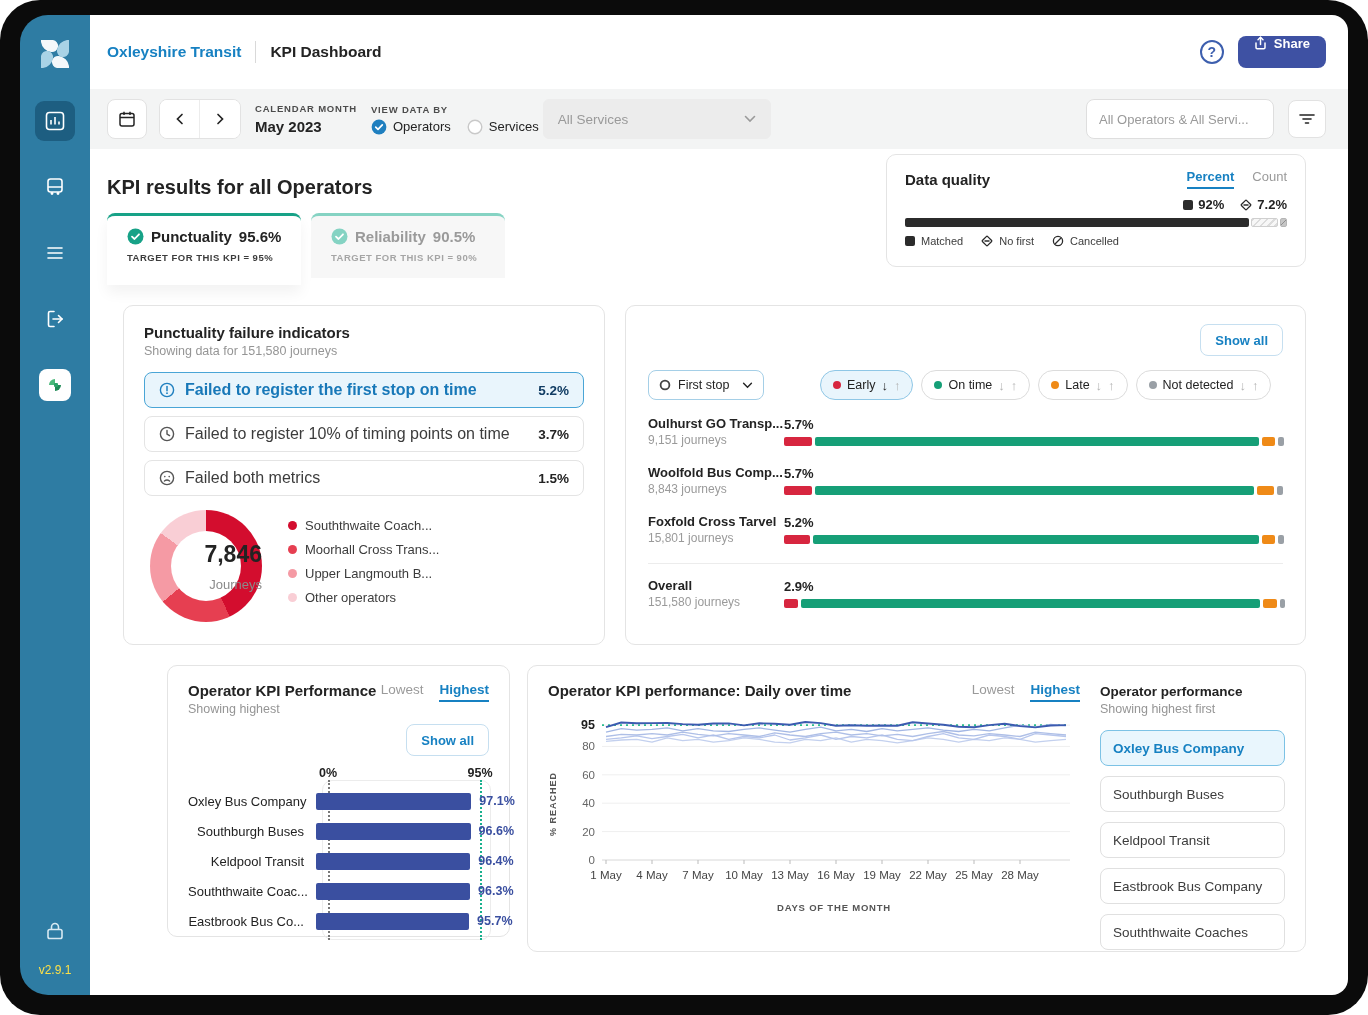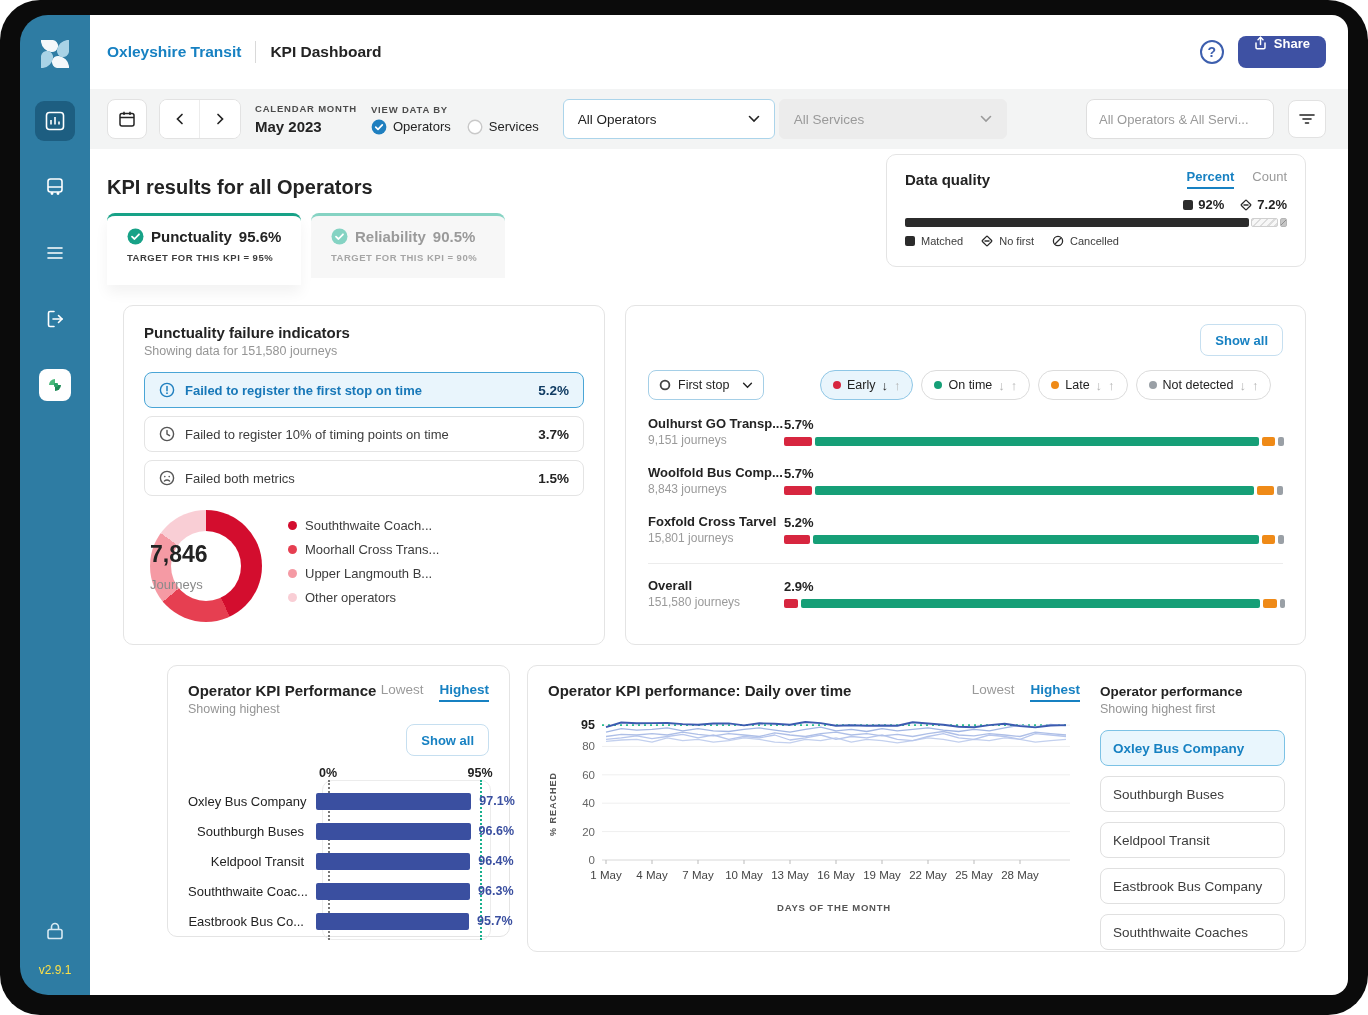--- a/index.html
+++ b/index.html
@@ -77,29 +77,29 @@
 
   .panel { background:#fff; border:1px solid #e4e4e4; border-radius:10px; }
   .panels-row { display:flex; gap:20px; margin-top:20px; }
   .panel-title { font-size:15px; font-weight:700; color:#232323; }
   .panel-sub { font-size:12.5px; color:#959595; margin-top:3px; }
 
   
   .failure-panel { width:482px; height:340px; padding:18px 20px; }
   .fi-rows { margin-top:14px; }
   .fi-row { height:36px; border:1px solid #e4e4e4; border-radius:8px; display:flex; align-items:center; padding:0 14px; margin-bottom:8px; cursor:pointer; background:#fff; }
-  .fi-row .fi-label { font-size:13px; color:#3c3c3c; margin-left:10px; }
+  .fi-row .fi-label { font-size:16px; color:#3c3c3c; margin-left:10px; }
   .fi-row .fi-value { margin-left:auto; font-size:13.5px; font-weight:700; color:#232323; }
   .fi-row.sel { background:#e9f5fc; border:1.5px solid #49a5d6; }
   .fi-row.sel .fi-label { color:#1878b8; font-weight:600; }
   .fi-row.sel .fi-value { color:#113c63; }
   .donut-wrap { display:flex; align-items:center; gap:26px; margin-top:14px; padding-left:6px; }
   .donut { width:112px; height:112px; border-radius:50%; position:relative; flex-shrink:0; }
   .donut::after { content:""; position:absolute; inset:21px; background:#fff; border-radius:50%; }
-  .donut-center { position:absolute; inset:0; display:flex; flex-direction:column; align-items:flex-start; justify-content:center; z-index:2;gap:8px; }
+  .donut-center { position:absolute; inset:0; display:flex; flex-direction:column; align-items:flex-end; justify-content:center; z-index:2;gap:8px; }
   .donut-value { font-size:23px; font-weight:700; color:#232323; }
   .donut-label { font-size:13px; color:#8a8a8a; margin-top:1px; }
   .donut-legend .item { display:flex; align-items:center; gap:8px; font-size:13px; color:#3c3c3c; margin-bottom:9px; }
   .dot { width:9px; height:9px; border-radius:50%; flex-shrink:0; }
 
   
   .ontime-panel { width:681px; height:340px; padding:18px 22px; }
   .ot-head { display:flex; align-items:flex-start; }
   .show-all { margin-left:auto; height:32px; background:#fff; border:1px solid #c6dff0; border-radius:8px; color:#1781c2; font-size:13px; font-weight:700; padding:0 14px; cursor:pointer; font-family:inherit; }
   .ot-chips { display:flex; align-items:center; margin-top:14px; }
@@ -289,28 +289,20 @@
               <label class="radio">
                 <span>
                   <svg width="16" height="16" viewBox="0 0 16 16">
                     <circle cx="8" cy="8" r="6.8" fill="#fff" stroke="#c9c9c9" stroke-width="1.4"></circle>
                   </svg>
                 </span>
                 <span>Services</span>
               </label>
             </div>
         </div>
-        <div class="select">
-          <span>All Operators</span>
-          <span class="chev">
-            <svg width="12" height="8" viewBox="0 0 12 8" fill="none" stroke="#232323" stroke-width="1.6" stroke-linecap="round">
-                <polyline points="1.5,1.5 6,6 10.5,1.5"></polyline>
-              </svg>
-          </span>
-        </div>
         <div class="select disabled">
           <span>All Services</span>
           <span class="chev">
             <svg width="12" height="8" viewBox="0 0 12 8" fill="none" stroke="#9a9a9a" stroke-width="1.6" stroke-linecap="round">
                 <polyline points="1.5,1.5 6,6 10.5,1.5"></polyline>
               </svg>
           </span>
         </div>
         <div class="tb-spacer"></div>
         <input class="search" type="text" placeholder="All Operators &amp; All Servi..." style="">

